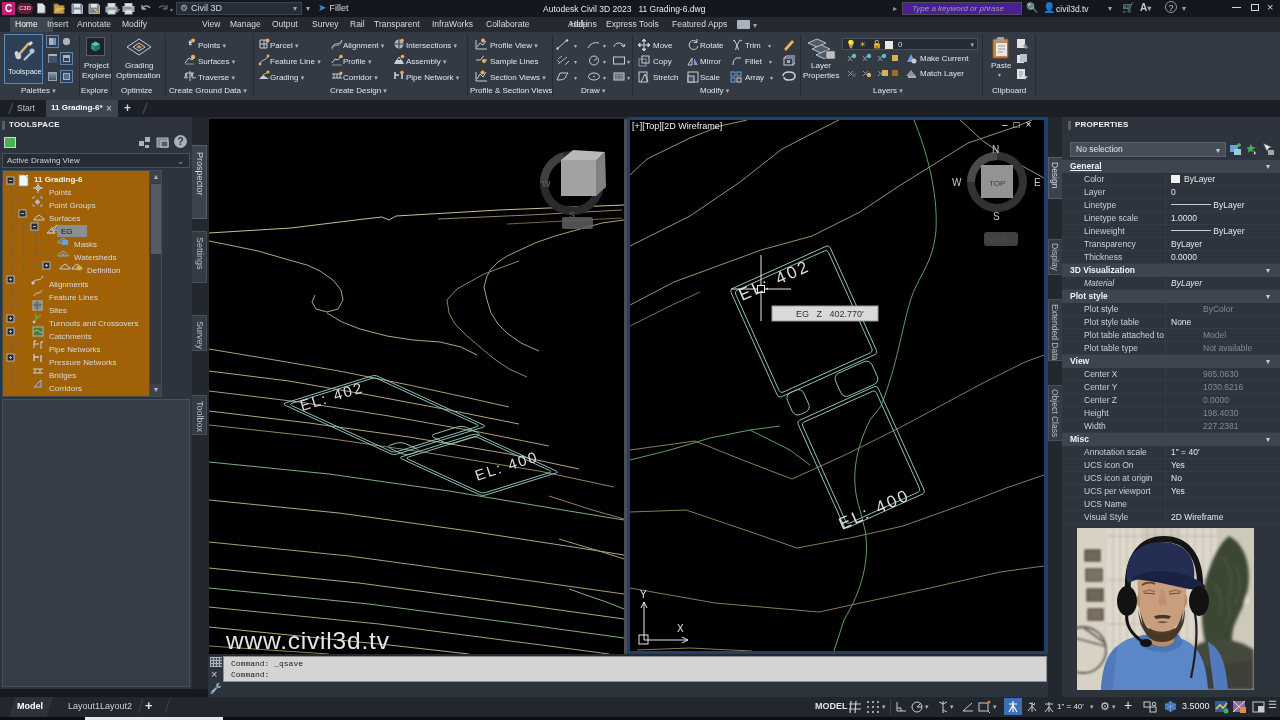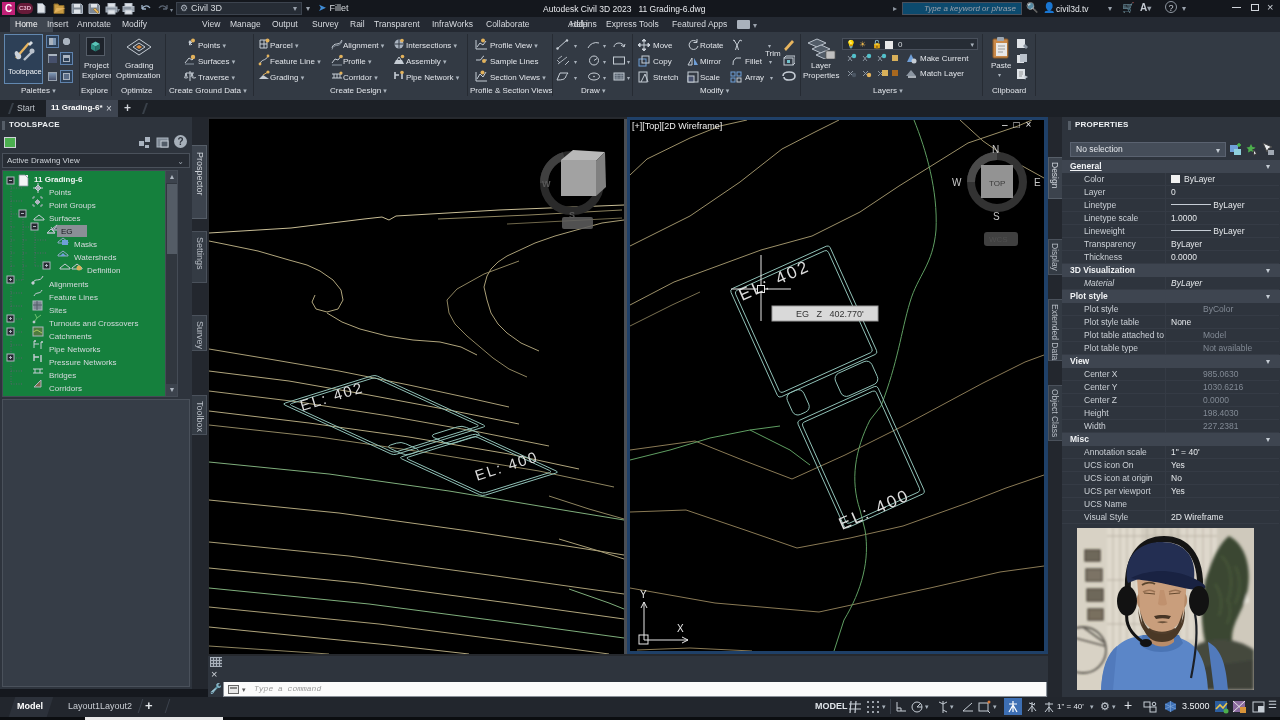--- a/index.html
+++ b/index.html
@@ -58,21 +58,21 @@
   <div class="abs" style="left:117px;top:6px;color:#7e8894;font-size:6px;">▾</div>
   <div class="abs" style="left:170px;top:6px;color:#7e8894;font-size:6px;">▾</div>
   <div class="abs" style="left:176px;top:2px;width:126px;height:13px;background:#262c35;border:1px solid #3c434e;color:#d6dade;font-size:9px;line-height:11px;">
     <span style="color:#aeb6c0;margin:0 3px;">⚙</span>Civil 3D
     <span class="abs" style="right:4px;top:0;color:#9aa2ac;font-size:8px;">▾</span>
   </div>
   <div class="abs" style="left:306px;top:4px;color:#9aa2ac;font-size:8px;">▾</div>
   <div class="abs nw" style="left:318px;top:2px;color:#3f8cd6;font-size:10px;">➤<span style="color:#d6dade;font-size:9px;margin-left:3px;">Fillet</span></div>
   <div class="abs nw" style="left:543px;top:4px;color:#e8eaee;font-size:8.5px;">Autodesk Civil 3D 2023&nbsp;&nbsp;&nbsp;11 Grading-6.dwg</div>
   <div class="abs" style="left:893px;top:4px;color:#8e96a0;font-size:8px;">▸</div>
-  <div class="abs" style="left:902px;top:2px;width:120px;height:13px;background:#0c4a6e;border:1px solid #49505c;color:#9aa1ab;font-size:8px;font-style:italic;line-height:12px;padding-left:21px;">Type a keyword or phrase</div>
+  <div class="abs" style="left:902px;top:2px;width:120px;height:13px;background:#4c1d95;border:1px solid #49505c;color:#9aa1ab;font-size:8px;font-style:italic;line-height:12px;padding-left:9px;">Type a keyword or phrase</div>
   <div class="abs" style="left:1026px;top:2px;color:#c4cad2;font-size:10px;">🔍</div>
   <div class="abs" style="left:1043px;top:2px;color:#6f9fd8;font-size:10px;">👤</div>
   <div class="abs nw" style="left:1056px;top:4px;color:#e4e7eb;font-size:8.5px;">civil3d.tv</div>
   <div class="abs" style="left:1108px;top:4px;color:#9aa2ac;font-size:8px;">▾</div>
   <div class="abs" style="left:1122px;top:2px;color:#c4cad2;font-size:10px;">🛒</div>
   <div class="abs nw" style="left:1140px;top:2px;color:#c4cad2;font-size:10px;font-weight:bold;">A<span style="font-size:8px;color:#9aa2ac;">▾</span></div>
   <div class="abs" style="left:1165px;top:1px;width:12px;height:12px;border:1px solid #8e96a0;border-radius:50%;color:#c4cad2;font-size:9px;text-align:center;line-height:12px;">?</div>
   <div class="abs" style="left:1182px;top:4px;color:#9aa2ac;font-size:8px;">▾</div>
   <div class="abs" style="left:1232px;top:7px;width:9px;height:1px;background:#cfd3d9;"></div>
   <div class="abs" style="left:1251px;top:4px;width:8px;height:7px;border:1px solid #cfd3d9;"></div>
@@ -308,21 +308,21 @@
   <div class="abs nw" style="left:653px;top:9px;">Move</div>
   <svg class="abs" style="left:687px;top:7px;" width="12" height="12" viewBox="0 0 12 12">
         <path d="M10 3 A4.5 4.5 0 1 0 11 7" stroke="#c6cdd5" fill="none"></path>
         <path d="M10 0 v3.5 h-3.5" stroke="#c6cdd5" fill="none"></path>
       </svg>
   <div class="abs nw" style="left:700px;top:9px;">Rotate</div>
   <svg class="abs" style="left:731px;top:7px;" width="12" height="12" viewBox="0 0 12 12">
         <path d="M3 1 l3 5 m3-5 l-3 5 m0 0 l-1.5 5 m1.5-5 l1.5 5" stroke="#c6cdd5" fill="none"></path>
         <path d="M2 1 l2 1 M9 1 l2 1" stroke="#c6cdd5"></path>
       </svg>
-  <div class="abs nw" style="left:745px;top:17px;margin-left:20px;">Trim</div>
+  <div class="abs nw" style="left:745px;top:9px;">Trim</div>
   <div class="abs" style="left:768px;top:10px;color:#aab2bc;font-size:6px;">▾</div>
   <svg class="abs" style="left:782px;top:6px;" width="14" height="13" viewBox="0 0 14 13">
         <path d="M2 11 L10 2 l2 2 -8 9z" fill="#e8b55f"></path>
         <path d="M2 11 l-1 2 2-1z" fill="#3c3c3c"></path>
       </svg>
   <svg class="abs" style="left:638px;top:23px;" width="12" height="12" viewBox="0 0 12 12">
         <rect x="1" y="4" width="7" height="7" stroke="#6f9fd8" fill="none"></rect>
         <rect x="4" y="1" width="7" height="7" stroke="#c6cdd5" fill="none"></rect>
       </svg>
   <div class="abs nw" style="left:653px;top:25px;">Copy</div>
@@ -468,21 +468,21 @@
   <svg class="abs" style="left:156px;top:19px;" width="14" height="13" viewBox="0 0 14 13">
         <rect x="1" y="2" width="11" height="9" fill="#7e8894" stroke="#aab4c0"></rect>
         <rect x="5" y="5" width="7" height="6" fill="#525c68" stroke="#c6cdd5"></rect>
       </svg>
   <div class="abs" style="left:174px;top:18px;width:13px;height:13px;border-radius:50%;background:#a7b0ba;color:#2e343d;font-size:10px;font-weight:bold;text-align:center;line-height:13px;">?</div>
 
   <div class="abs" style="left:2px;top:36px;width:188px;height:15px;background:#272c34;border:1px solid #4a515b;color:#ccd1d7;font-size:8px;line-height:13px;padding-left:4px;">Active Drawing View
     <span class="abs" style="right:5px;top:1px;color:#9aa2ac;font-size:8px;">⌄</span>
   </div>
 
-  <div class="abs" style="left:2px;top:53px;width:176px;height:227px;background:#15803d;border:1px solid #454c56;overflow:hidden;font-size:8px;">
+  <div class="abs" style="left:2px;top:53px;width:160px;height:227px;background:#a16207;border:1px solid #454c56;overflow:hidden;font-size:8px;">
     <svg class="abs" style="left:0;top:0;" width="172" height="225" viewBox="0 0 172 225">
       <g stroke="#5a626d" stroke-dasharray="1,1.5" fill="none">
         <path d="M8 10 v203 M8 17 h12 M8 30 h12 M8 43 h12 M20 43 v66 M20 56 h12 M32 56 v39 M32 69 h12 M32 82 h12 M32 95 h12 M20 69 h4 M20 82 h4 M20 95 h4 M8 56 h4 M8 69 h4 M8 82 h4 M8 95 h4 M8 109 h12 M8 122 h12 M8 135 h12 M8 148 h12 M8 161 h12 M8 174 h12 M8 187 h12 M8 200 h12 M8 213 h12"></path>
       </g>
 
       <g fill="none" stroke="#aeb6c0">
         <rect x="4" y="6" width="7" height="7" fill="#262a31"></rect>
             <path d="M6 9.5 h3"></path>
         <rect x="16" y="39" width="7" height="7" fill="#262a31"></rect>
             <path d="M18 42.5 h3"></path>
@@ -743,32 +743,30 @@
         <text x="10" y="478">Y</text>
         <text x="47" y="512">X</text>
       </g>
     </svg>
     </div>
 
     <div class="abs nw" style="left:5px;top:4px;color:#f0f0f0;font-size:9px;">[+][Top][2D Wireframe]</div>
     <div class="abs nw" style="left:375px;top:2px;color:#f0f0f0;font-size:10px;letter-spacing:6px;">–□×</div>
   </div>
 
+  <div class="abs nw" style="left:18px;top:510px;color:#e4e4e4;font-size:24.5px;letter-spacing:0.8px;">www.civil3d.tv</div>
 </div>
 
 <div id="cmd" class="abs" style="top:656px;left:208px;width:840px;height:41px;background:#2e343d;">
   <div class="abs" style="left:2px;top:1px;width:12px;height:10px;background:repeating-linear-gradient(90deg,#aab2bc 0 1px,transparent 1px 3px),repeating-linear-gradient(0deg,#aab2bc 0 1px,transparent 1px 3px);background-color:#4a515b;"></div>
   <div class="abs" style="left:3px;top:12px;color:#cfd4da;font-size:11px;">×</div>
   <div class="abs" style="left:2px;top:27px;color:#cfd4da;font-size:10px;transform:scaleX(-1);">🔧</div>
-  <div class="abs" style="left:15px;top:26px;width:824px;height:15px;background:#fbfbfb;border:1px solid #8a9098;border-top:none;">
-    <div class="abs" style="left:4px;top:3px;width:11px;height:9px;background:#e8e8e8;border:1px solid #666;">
-          <div style="margin:1px;height:2px;background:#888;"></div>
-        </div>
-    <div class="abs" style="left:18px;top:4px;color:#555;font-size:7px;">▾</div>
-    <div class="abs nw" style="left:30px;top:2px;font-family:'Liberation Mono',monospace;font-size:8px;font-style:italic;color:#9a9a9a;">Type a command</div>
+  <div class="abs" style="left:15px;top:0;width:824px;height:26px;background:#d4d4d4;border:1px solid #8a9098;font-family:'Liberation Mono',monospace;font-size:8px;color:#1a1a1a;">
+    <div class="abs nw" style="left:7px;top:2px;">Command: _qsave</div>
+    <div class="abs nw" style="left:7px;top:13px;">Command:</div>
   </div>
 </div>
 
 <div id="props" class="abs" style="top:117px;left:1048px;width:232px;height:580px;background:#2e343d;">
 
   <div class="abs" style="left:0;top:0;width:14px;height:580px;background:#23272e;"></div>
   <div class="abs" style="left:0;top:40px;width:14px;height:42px;background:#3c434d;border:1px solid #565e68;border-right:none;"></div>
   <div class="abs nw" style="left:12px;top:45px;color:#cfd4da;font-size:8.5px;transform:rotate(90deg);transform-origin:0 0;">Design</div>
   <div class="abs" style="left:0;top:122px;width:14px;height:36px;background:#343b44;border:1px solid #4a515b;border-right:none;"></div>
   <div class="abs nw" style="left:12px;top:126px;color:#b8bec6;font-size:8.5px;transform:rotate(90deg);transform-origin:0 0;">Display</div>

